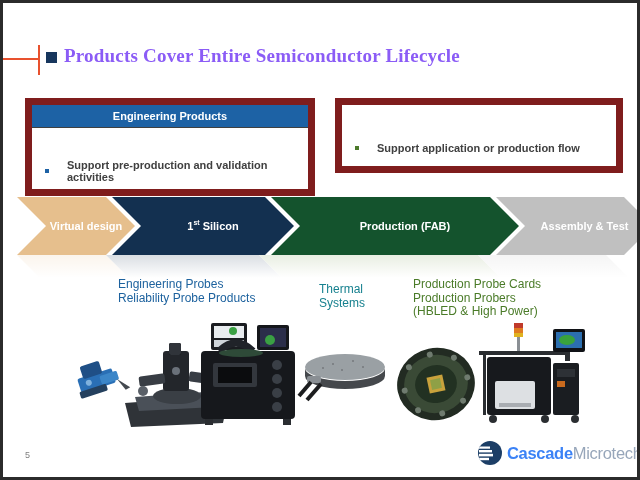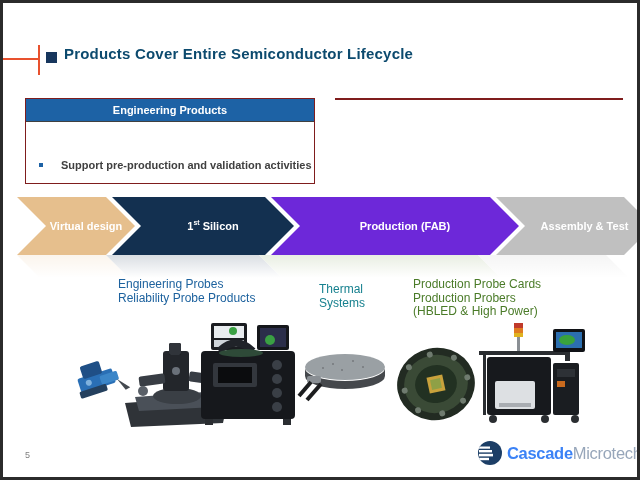--- a/index.html
+++ b/index.html
@@ -7,24 +7,24 @@
   .slide{
     position:relative;width:640px;height:480px;background:#ffffff;
     border:3px solid #2b2b2b;overflow:hidden;
   }
   
   .deco-hline{position:absolute;left:0;top:55px;width:36px;height:2px;background:#e8512e;}
   .deco-vline{position:absolute;left:35px;top:42px;width:2px;height:30px;background:#e8512e;}
   .title-bullet{position:absolute;left:43px;top:49px;width:11px;height:11px;background:#17365d;}
   .page-title{
     position:absolute;left:61px;top:42px;width:560px;
-    font-size:15px;font-weight:bold;color:#0c4a6e;letter-spacing:.2px;
-  }
-  
-  .pbox{position:absolute;top:95px;border:1px solid #7f1d1d;background:#fff;}
+    font-size:19px;font-weight:bold;color:#8b5cf6;letter-spacing:.2px;font-family:Liberation Serif, serif;
+  }
+  
+  .pbox{position:absolute;top:95px;border:7px solid #7f1d1d;background:#fff;}
   .pbox.left{left:22px;width:290px;}
   .pbox.right{left:332px;width:288px;}
   .pbox-header{
     height:23px;line-height:23px;text-align:center;color:#ffffff;
     font-size:11px;font-weight:bold;border-bottom:1px solid #404040;
   }
   .pbox-body{height:36px;display:flex;align-items:center;padding-left:13px;margin-top:25px;}
   .pbox-bullet{width:4px;height:4px;flex:0 0 4px;margin-right:18px;}
   .pbox-text{font-size:11px;font-weight:bold;color:#404040;}
   
@@ -76,30 +76,34 @@
 
   <div class="pbox left">
     <div class="pbox-header" style="background-color: rgb(29, 98, 165);">Engineering Products</div>
     <div class="pbox-body">
       <span class="pbox-bullet" style="background-color: rgb(29, 98, 165);"></span>
       <span class="pbox-text">Support pre-production and validation activities</span>
     </div>
   </div>
 
   <div class="pbox right">
+    <div class="pbox-body">
+      <span class="pbox-bullet" style="background-color: rgb(76, 122, 43);"></span>
+      <span class="pbox-text">Support application or production flow</span>
+    </div>
   </div>
 
   <div class="chev-row">
     <div class="chev c1" style="background-color: rgb(230, 191, 141);">
       <span>Virtual design</span>
     </div>
     <div class="chev c2" style="background-color: rgb(19, 48, 80);">
       <span><span>1</span><sup>st</sup><span> Silicon</span></span>
     </div>
-    <div class="chev c3" style="background-color: #6d28d9;">
+    <div class="chev c3" style="background-color: #14532d;">
       <span>Production (FAB)</span>
     </div>
     <div class="chev c4" style="background-color: rgb(192, 192, 192);">
       <span>Assembly &amp; Test</span>
     </div>
   </div>
 
   <div class="chev-reflect">
     <div class="chev c1" style="background-color: rgb(230, 191, 141);"></div>
     <div class="chev c2" style="background-color: rgb(19, 48, 80);"></div>

